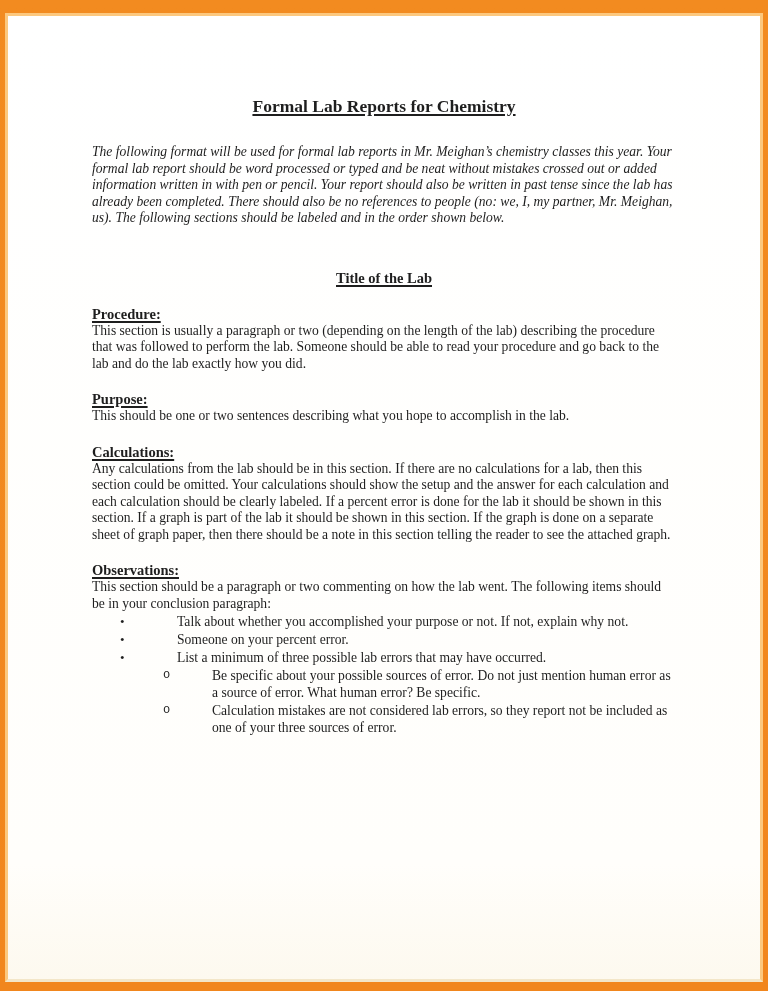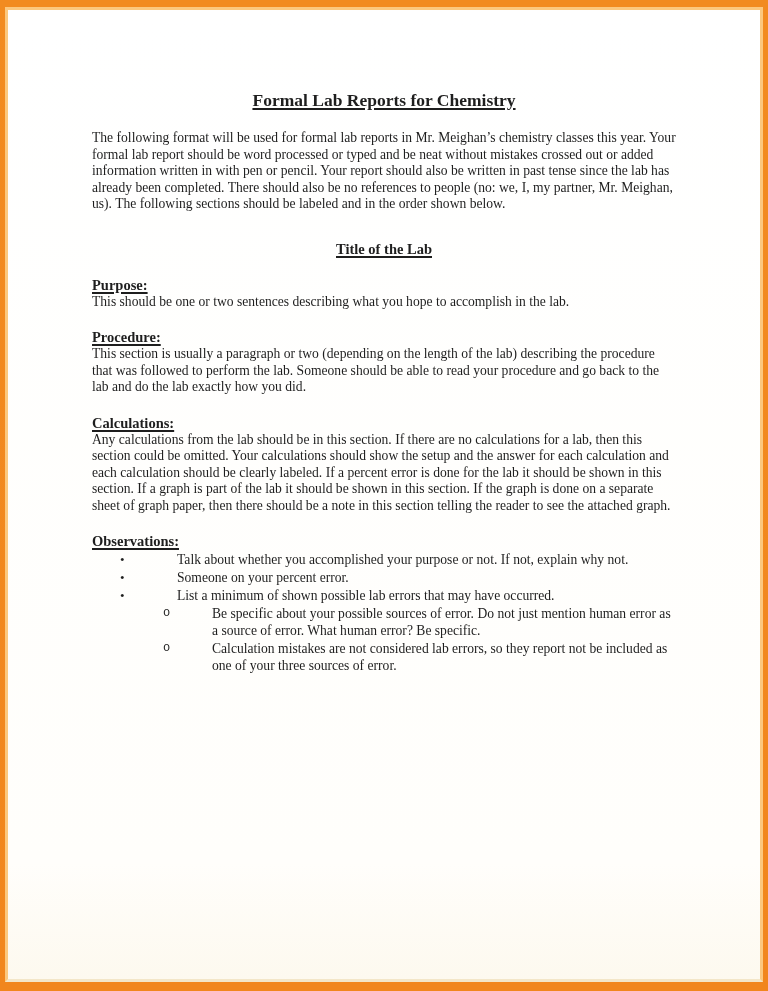--- a/index.html
+++ b/index.html
@@ -6,47 +6,48 @@
   html, body { width: 768px; height: 991px; }
   body {
     font-family: "Liberation Serif", "DejaVu Serif", serif;
     color: #1e1e1e;
     background: #ffffff;
   }
   .frame {
     width: 768px;
     height: 991px;
     background: linear-gradient(180deg, #f28b20 0%, #f1861d 100%);
-    padding: 7px 5px 9px 5px;
+    padding: 13px 5px 9px 5px;
   }
   .page {
     width: 100%;
     height: 100%;
     background: linear-gradient(180deg, #ffffff 0%, #fffefb 88%, #fdf9ef 100%);
     border: 3px solid #fcc87e;
     border-bottom-color: #f3e6c8;
     padding: 80px 84px 0 84px;
     overflow: hidden;
   }
   .doc-title {
     text-align: center;
     font-size: 17.5px;
     font-weight: bold;
     line-height: 21px;
     text-decoration: underline;
     text-decoration-thickness: 2px;
     text-underline-offset: 2px;
   }
   .intro {
-    margin-top: 19px;
+    margin-top: 27px;
     font-size: 13.6px;
     line-height: 16.5px;
+    font-style: italic;
   }
   .subtitle {
-    margin-top: 27px;
+    margin-top: 42px;
     text-align: center;
     font-size: 14.5px;
     font-weight: bold;
     line-height: 18px;
     text-decoration: underline;
     text-decoration-thickness: 1.5px;
     text-underline-offset: 2px;
   }
   section { margin-top: 19px; }
   section h3 {
@@ -95,52 +96,53 @@
 <div class="frame">
   <div class="page">
 
     <h1 class="doc-title">Formal Lab Reports for Chemistry</h1>
 
     <p class="intro">The following format will be used for formal lab reports in Mr. Meighan’s chemistry classes this year.  Your formal lab report should be word processed or typed and be neat without mistakes crossed out or added information written in with pen or pencil. Your report should also be written in past tense since the lab has already been completed.  There should also be no references to people (no: we, I, my partner, Mr. Meighan, us).  The following sections should be labeled and in the order shown below.</p>
 
     <h2 class="subtitle">Title of the Lab</h2>
 
     <section>
-      <h3>Purpose:</h3>
-      <p>This should be one or two sentences describing what you hope to accomplish in the lab.</p>
+      <h3>Procedure:</h3>
+      <p>This section is usually a paragraph or two (depending on the length of the lab) describing the procedure that was followed to perform the lab.  Someone should be able to read your procedure and go back to the lab and do the lab exactly how you did.</p>
     </section>
 
     <section>
-      <h3>Procedure:</h3>
-      <p>This section is usually a paragraph or two (depending on the length of the lab) describing the procedure that was followed to perform the lab.  Someone should be able to read your procedure and go back to the lab and do the lab exactly how you did.</p>
+      <h3>Purpose:</h3>
+      <p>This should be one or two sentences describing what you hope to accomplish in the lab.</p>
     </section>
 
     <section>
     </section>
 
     <section>
       <h3>Calculations:</h3>
       <p>Any calculations from the lab should be in this section.  If there are no calculations for a lab, then this section could be omitted.  Your calculations should show the setup and the answer for each calculation and each calculation should be clearly labeled.  If a percent error is done for the lab it should be shown in this section.  If a graph is part of the lab it should be shown in this section.  If the graph is done on a separate sheet of graph paper, then there should be a note in this section telling the reader to see the attached graph.</p>
     </section>
 
     <section>
       <h3>Observations:</h3>
+      <p>This section should be a paragraph or two commenting on how the lab went.  The following items should be in your conclusion paragraph:</p>
 
       <ul class="bullets">
         <li>
           <span class="bullet-marker">•</span>
           <span class="li-text">Talk about whether you accomplished your purpose or not.  If not, explain why not.</span>
         </li>
         <li>
           <span class="bullet-marker">•</span>
           <span class="li-text">Someone on your percent error.</span>
         </li>
         <li>
           <span class="bullet-marker">•</span>
-          <span class="li-text">List a minimum of shown possible lab errors that may have occurred.</span>
+          <span class="li-text">List a minimum of three possible lab errors that may have occurred.</span>
         </li>
       </ul>
 
       <ul class="sub-bullets">
         <li>
           <span class="sub-bullet-marker">o</span>
           <span class="li-text">Be specific about your possible sources of error.  Do not just mention human error as a source of error.  What human error?  Be specific.</span>
         </li>
         <li>
           <span class="sub-bullet-marker">o</span>

